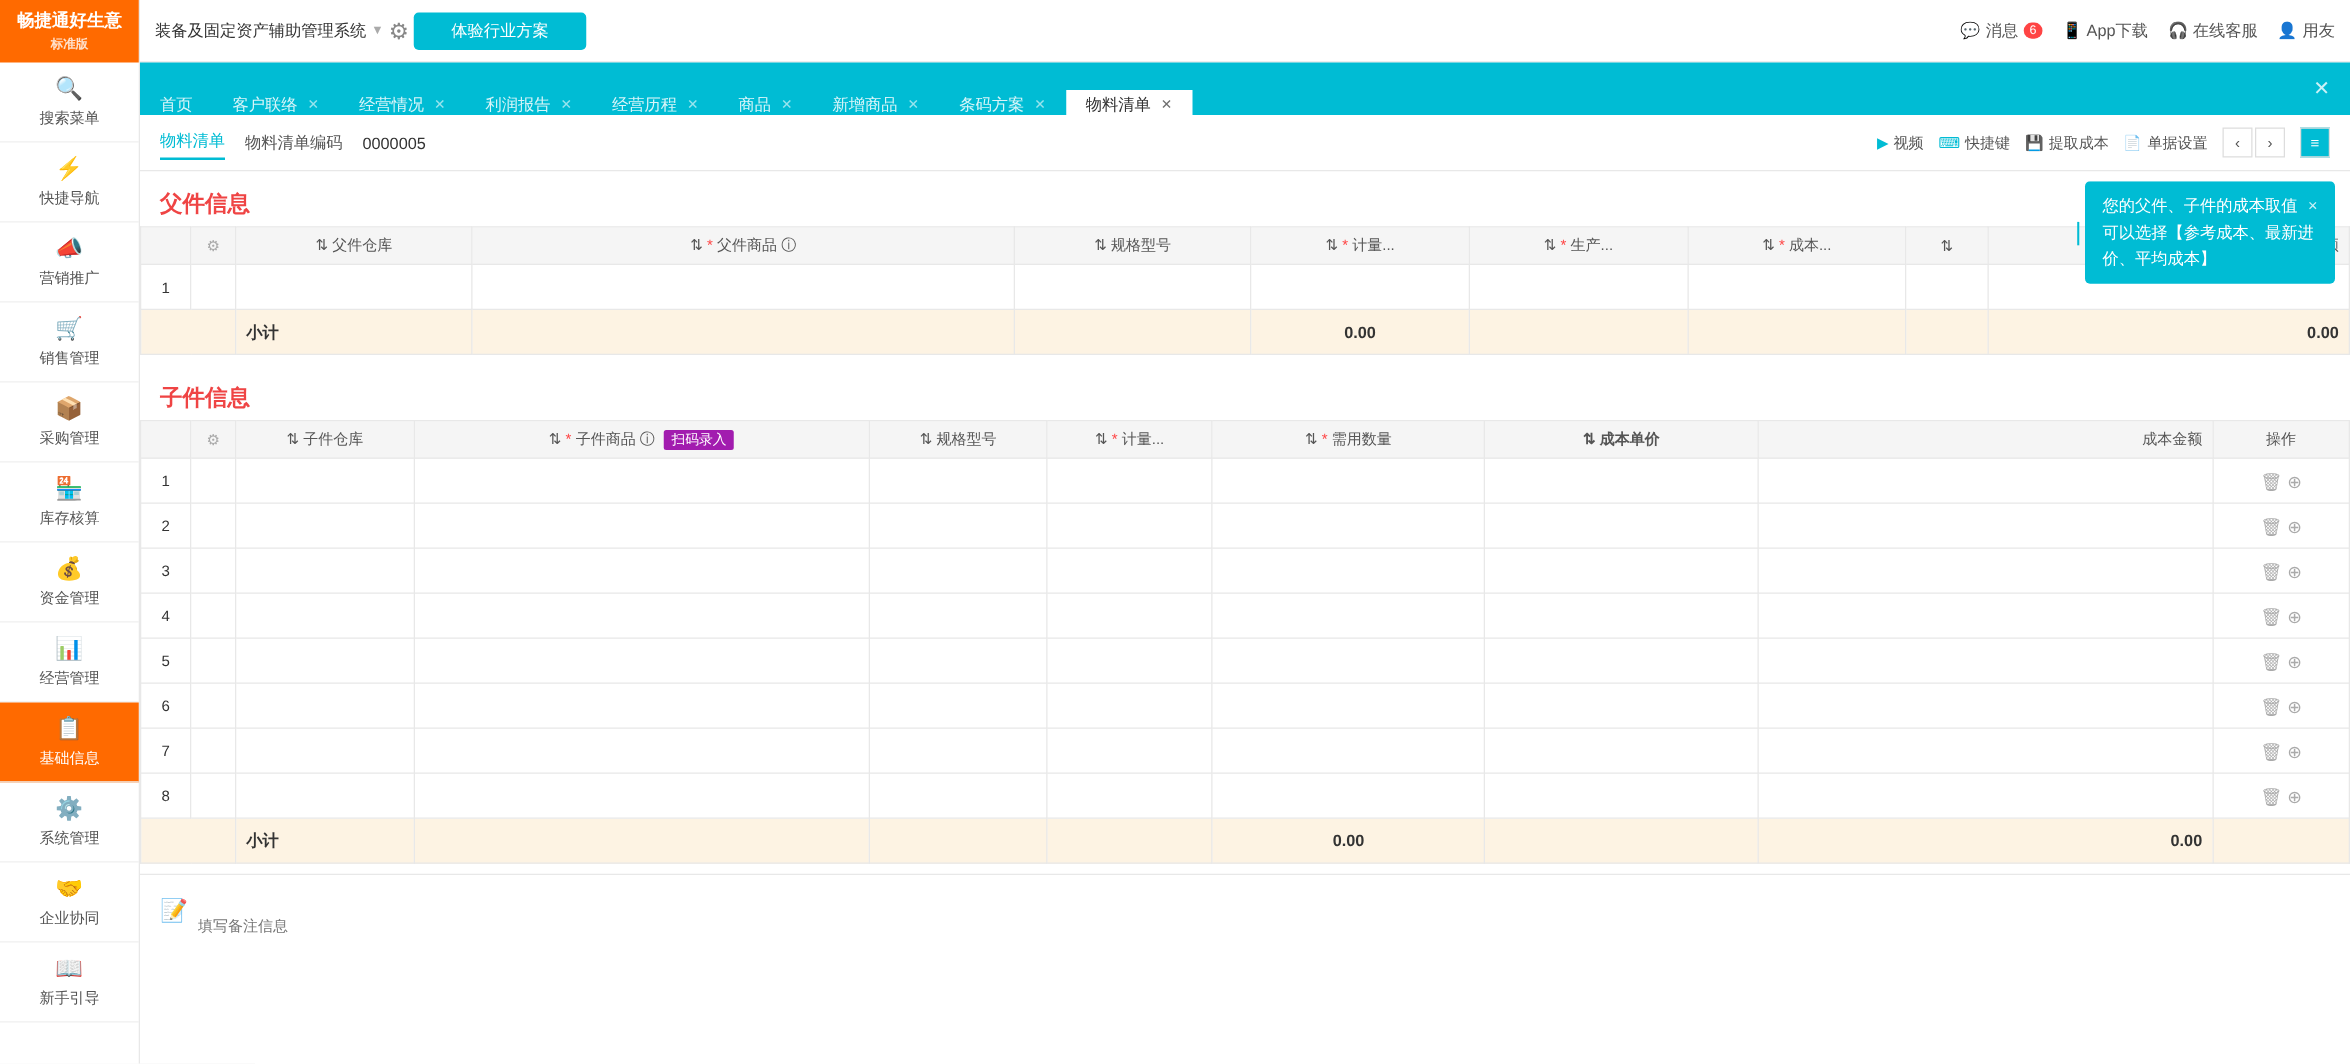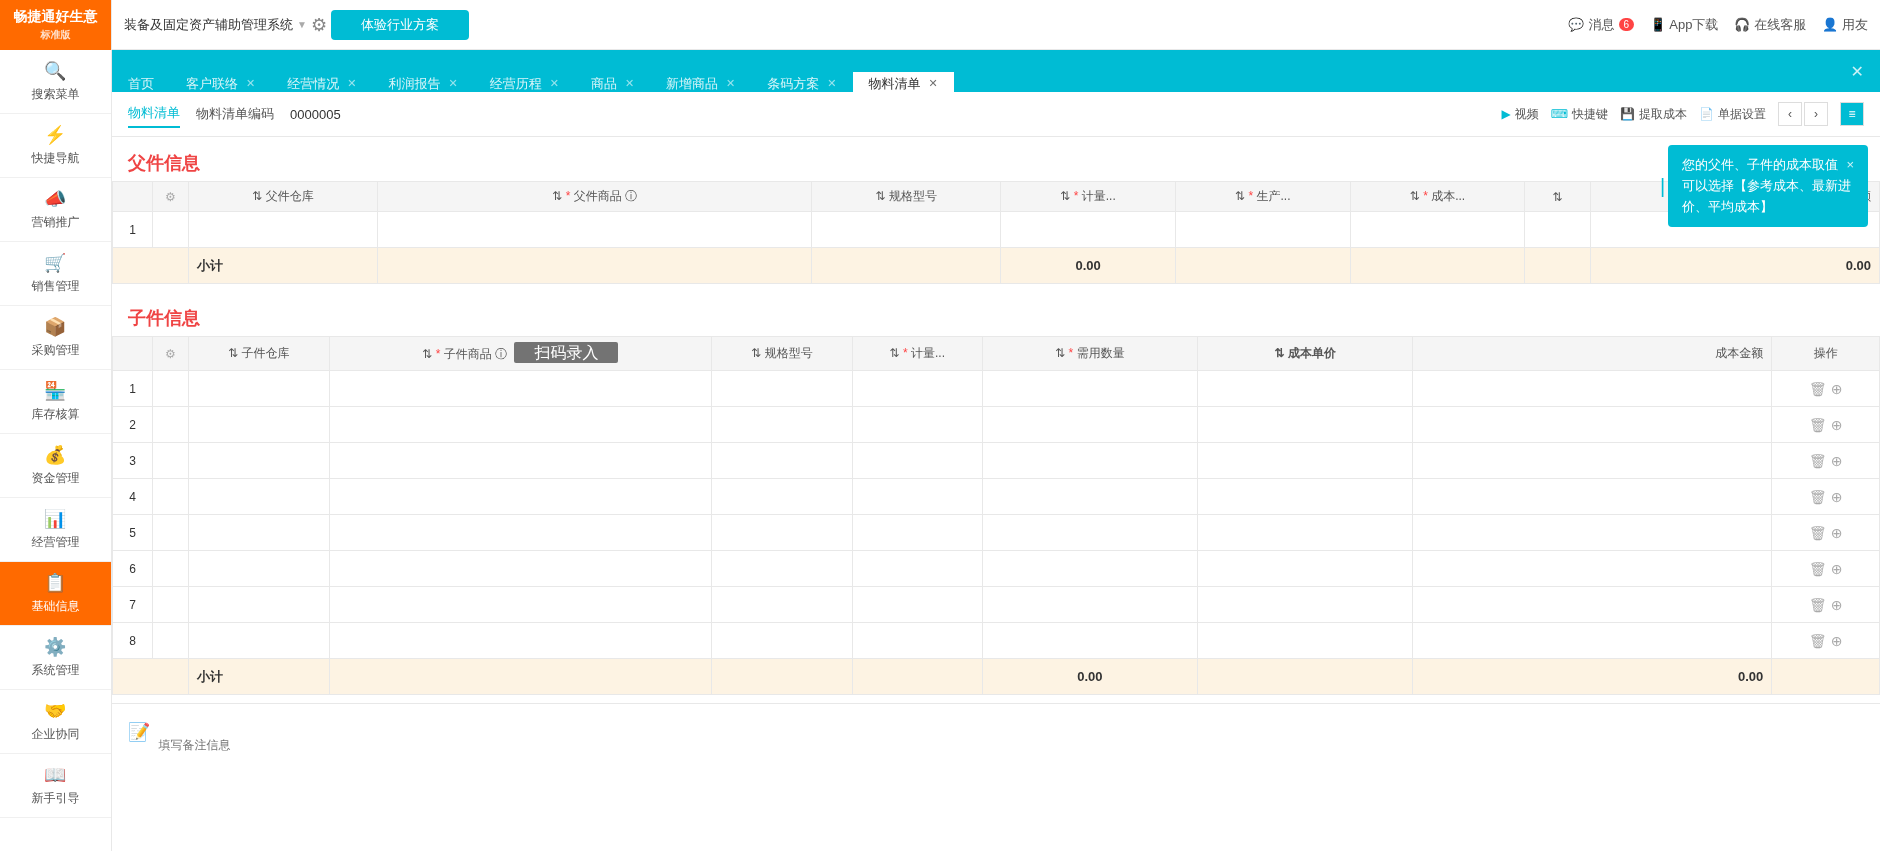--- a/index.html
+++ b/index.html
@@ -154,24 +154,24 @@
     .data-table tr.subtotal td {
       background: #fdf3e3;
       font-weight: bold;
       font-size: 13px;
     }
     .th-icon { color: #aaa; cursor: pointer; }
     .col-no { width: 40px; text-align: center; color: #999; }
     .col-settings { width: 36px; text-align: center; }
     .required { color: #f44; }
     .tag-scan {
-      background: #737373;
+      background: #a21caf;
       color: #fff;
-      font-size: 16px;
-      padding: 2px 20px;
+      font-size: 11px;
+      padding: 2px 6px;
       border-radius: 2px;
       margin-left: 4px;
     }
     .op-btns { display: flex; gap: 4px; justify-content: center; }
     .op-btn { background: none; border: none; cursor: pointer; color: #aaa; font-size: 14px; }
     .zero-val { text-align: center; color: #333; }
 
     
     .tooltip-box {
       position: fixed;

